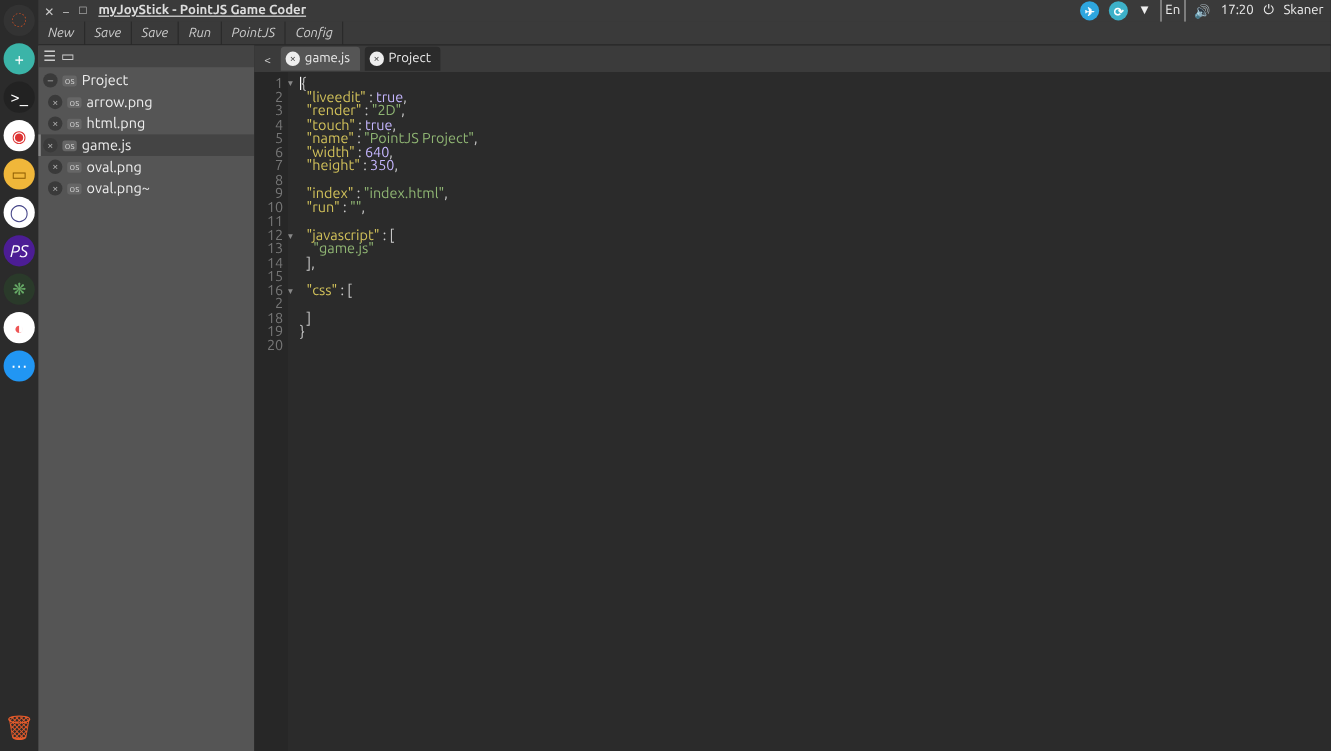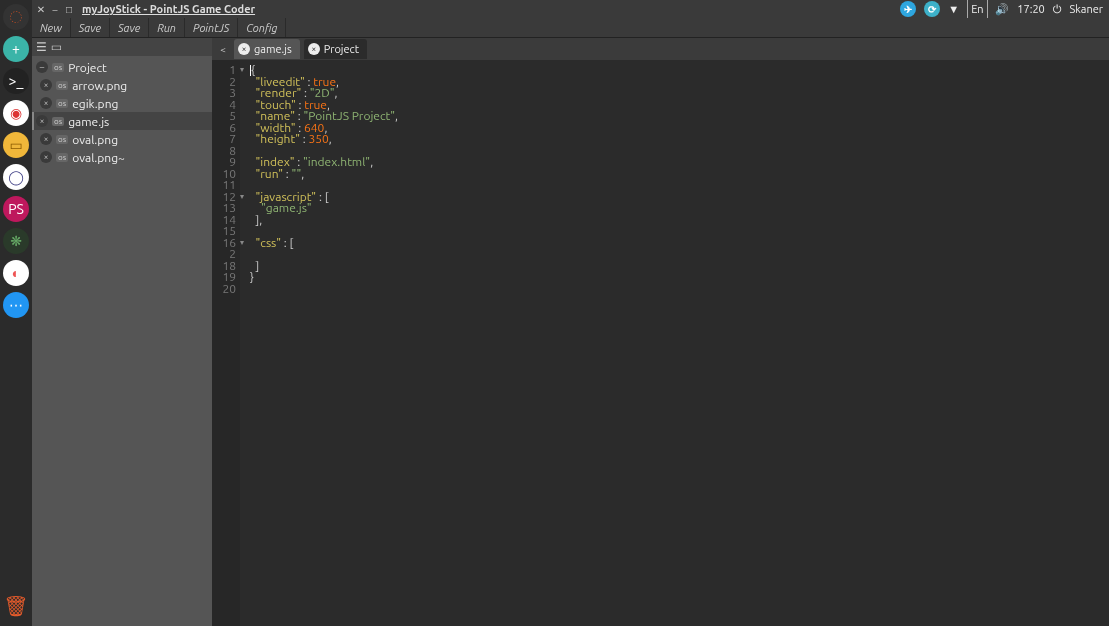--- a/index.html
+++ b/index.html
@@ -34,37 +34,37 @@
 .tab.active { background:#2b2b2b; }
 .tab .closex { width:12px; height:12px; border-radius:50%; background:#eee; color:#333; font-size:9px; display:flex; align-items:center; justify-content:center; }
 .editor { flex:1; display:flex; font-family: "Consolas","Menlo",monospace; font-size:12px; line-height:11.5px; }
 .gutter { width:28px; background:#272727; color:#777; text-align:right; padding:4px 4px 0 0; user-select:none; }
 .gline { height:11.5px; position:relative; }
 .gline .fold { position:absolute; right:-8px; top:0; font-size:8px; color:#888; }
 .code { flex:1; padding:4px 0 0 10px; color:#ccc; white-space:pre; position:relative;}
 .cline { height:11.5px; }
 .k { color:#d1c15a; } 
 .s { color:#8fb573; } 
-.b { color:#f97316; } 
+.b { color:#c4b5fd; } 
 .p { color:#ccc; }
 .cursor { display:inline-block; width:1px; height:11px; background:#fff; vertical-align:middle;}
 .lang { font-size:9px; padding:15px 3px; border:1px solid #aaa; color:#eee; border-radius:2px;}
 </style>
 </head>
 <body>
 
 <div class="root">
   <div class="launcher" id="launcher">
       <div class="lbtn" style="background: rgb(51, 51, 51); color: rgb(233, 84, 32);">◌</div>
       <div class="lbtn" style="background: rgb(59, 180, 168); color: rgb(255, 255, 255);">+</div>
       <div class="lbtn" style="background: rgb(34, 34, 34); color: rgb(255, 255, 255);">&gt;_</div>
       <div class="lbtn" style="background: rgb(255, 255, 255); color: rgb(221, 51, 51);">◉</div>
       <div class="lbtn" style="background: rgb(240, 183, 58); color: rgb(138, 90, 0);">▭</div>
       <div class="lbtn" style="background: rgb(255, 255, 255); color: rgb(68, 68, 136);">◯</div>
-      <div class="lbtn" style="background: #be185d; color: rgb(255, 255, 255);">PS</div>
+      <div class="lbtn" style="background: #4c1d95; color: rgb(255, 255, 255); font-style: italic;">PS</div>
       <div class="lbtn" style="background: rgb(42, 58, 42); color: rgb(102, 170, 102);">❋</div>
       <div class="lbtn" style="background: rgb(255, 255, 255); color: rgb(238, 85, 85);">◐</div>
       <div class="lbtn" style="background: rgb(33, 150, 243); color: rgb(255, 255, 255);">⋯</div>
       <div class="trash">🗑</div>
     </div>
 
   <div class="app">
     <div class="titlebar">
       <span class="wctl">✕</span>
       <span class="wctl">–</span>
@@ -104,21 +104,21 @@
               <span>Project</span>
             </div>
             <div class="treeitem lvl1">
               <span class="xi">×</span>
               <span class="badge">os</span>
               <span>arrow.png</span>
             </div>
             <div class="treeitem lvl1">
               <span class="xi">×</span>
               <span class="badge">os</span>
-              <span>egik.png</span>
+              <span>html.png</span>
             </div>
             <div class="treeitem lvl1 active">
               <span class="xi">×</span>
               <span class="badge">os</span>
               <span>game.js</span>
             </div>
             <div class="treeitem lvl1">
               <span class="xi">×</span>
               <span class="badge">os</span>
               <span>oval.png</span>

